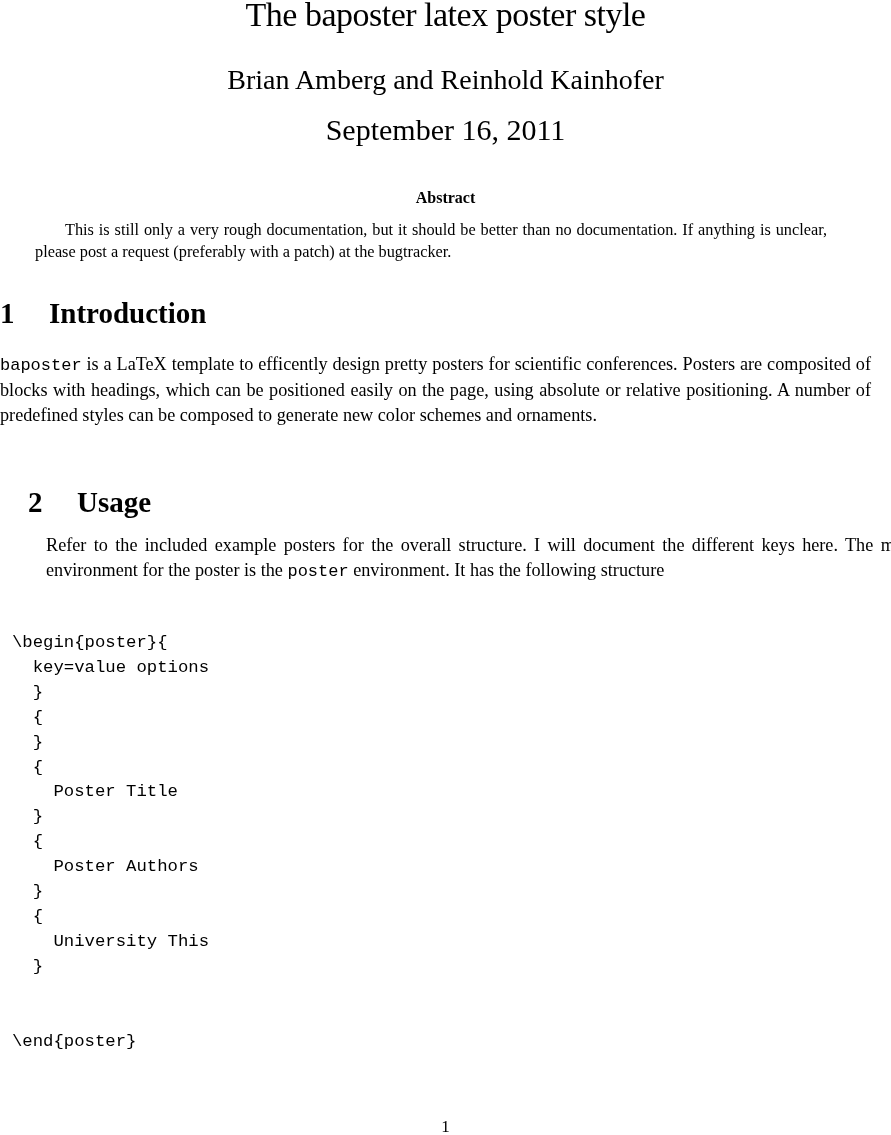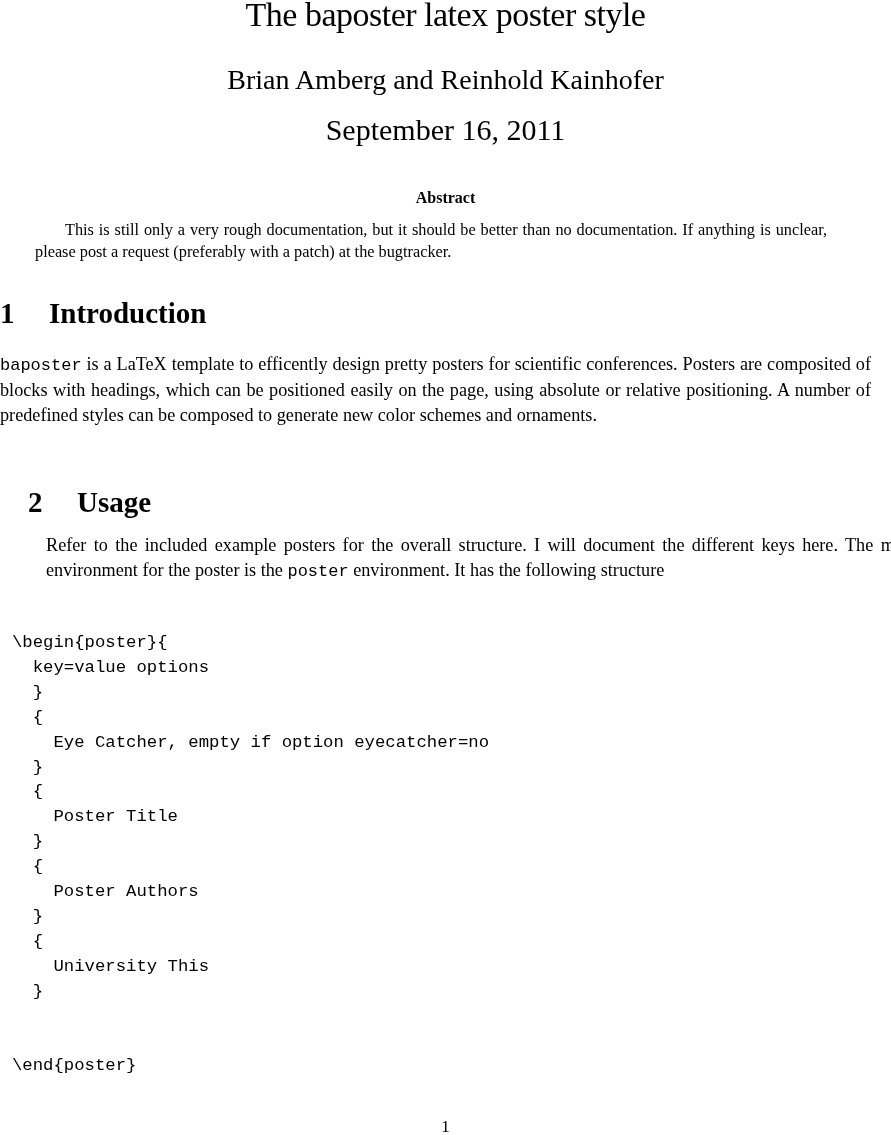--- a/index.html
+++ b/index.html
@@ -39,21 +39,20 @@
 <div id="sec1" class="abs section-heading serif"><span class="num">1</span><span>Introduction</span></div>
 <div id="intro-para" class="abs para serif"><code>baposter</code><span> is a LaTeX template to efficently design pretty posters for scientific conferences. Posters are composited of blocks with headings, which can be positioned easily on the page, using absolute or relative positioning.  A number of predefined styles can be composed to generate new color schemes and ornaments.</span></div>
 
 <div id="sec2" class="abs section-heading serif"><span class="num">2</span><span>Usage</span></div>
 <div id="usage-para" class="abs para serif"><span>Refer to the included example posters for the overall structure. I will document the different keys here.  The main environment for the poster is the </span><code>poster</code><span> environment.  It has the following structure</span></div>
 
 <pre id="code" class="abs mono"><span>\begin{poster}{
 </span><span>  key=value options
 </span><span>  }
 </span><span>  {
-</span><span>    Eye Catcher, empty if option eyecatcher=no
 </span><span>  }
 </span><span>  {
 </span><span>    Poster Title
 </span><span>  }
 </span><span>  {
 </span><span>    Poster Authors
 </span><span>  }
 </span><span>  {
 </span><span>    University This
 </span><span>  }

